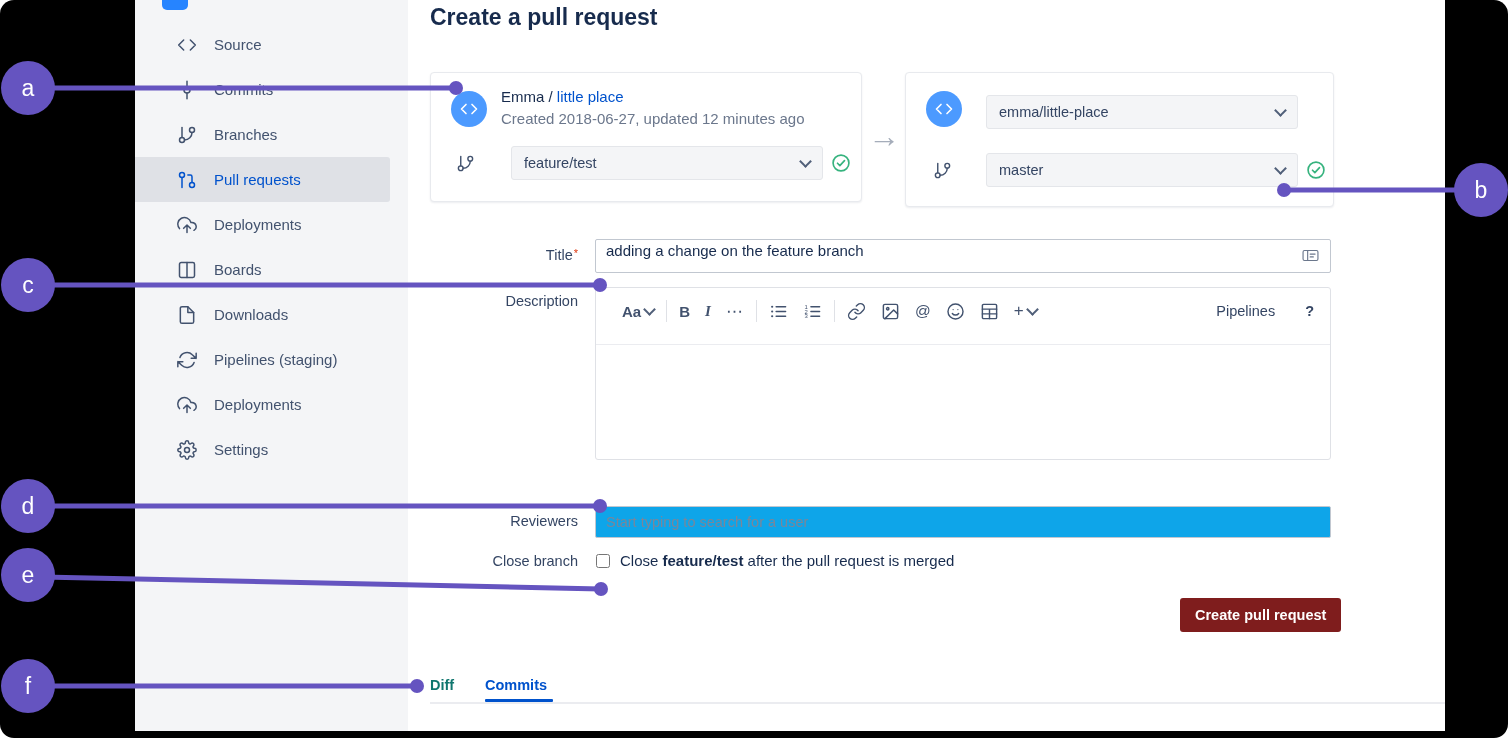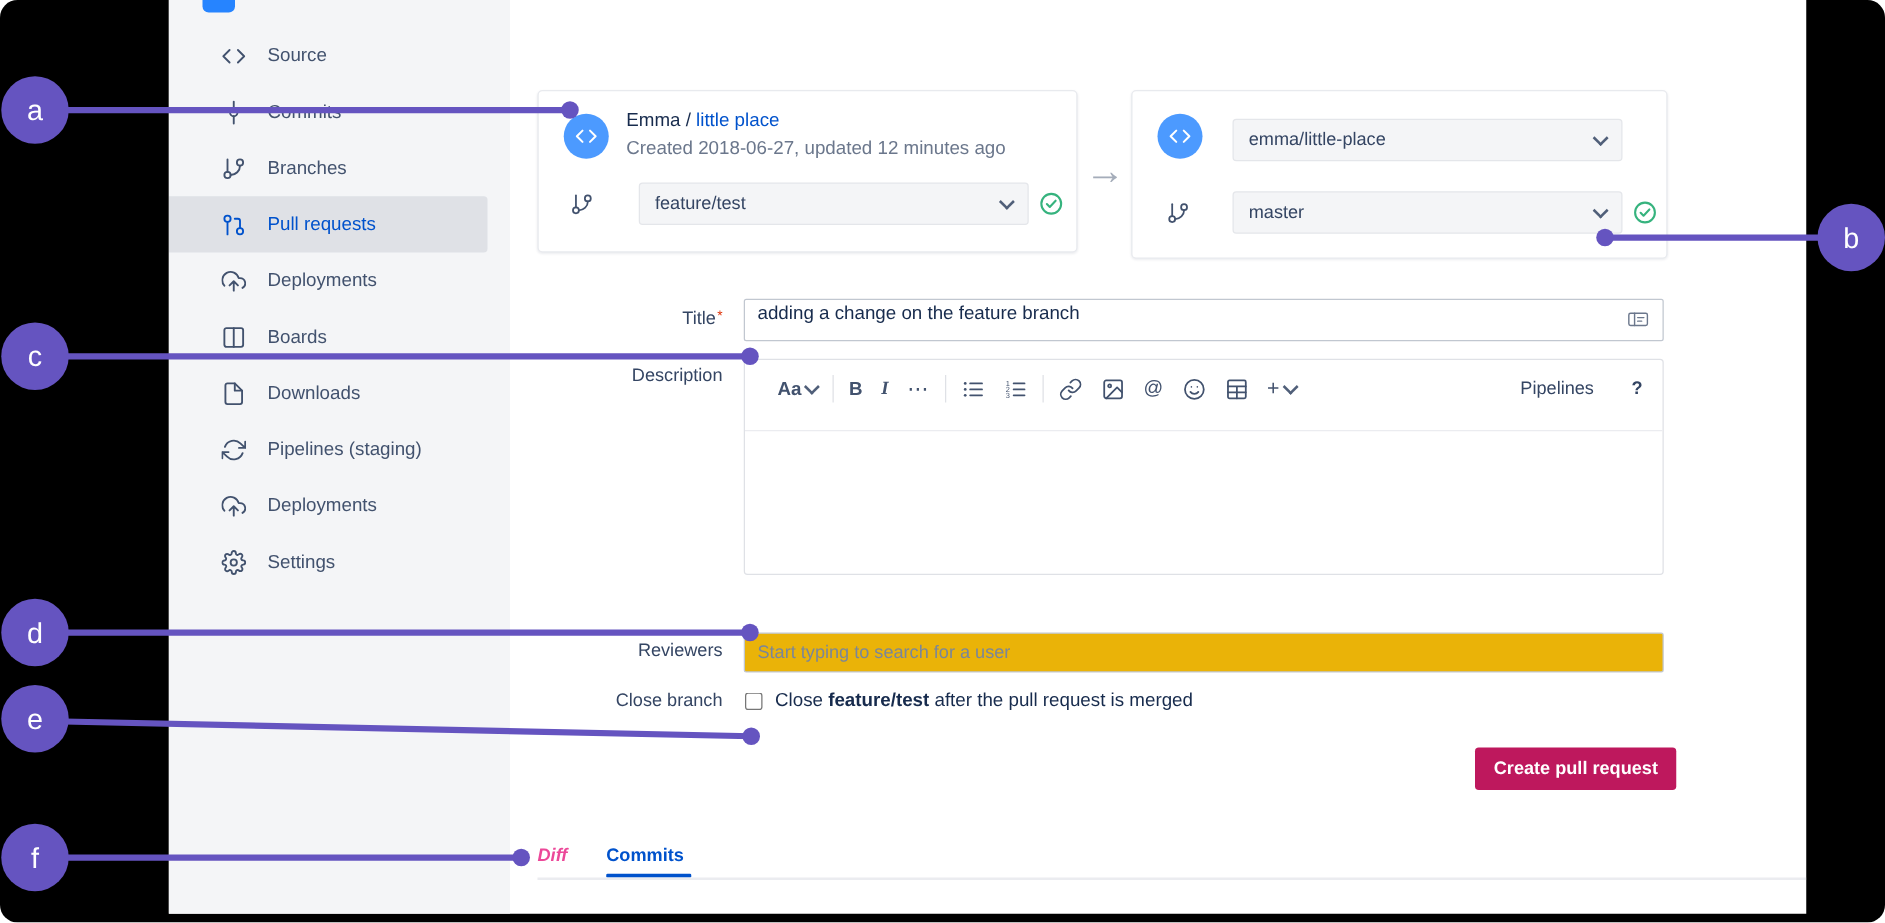--- a/index.html
+++ b/index.html
@@ -59,33 +59,33 @@
   .ed-italic{font-size:15px;font-style:italic;font-family:"Liberation Serif",serif;font-weight:600;}
   .ed-more{font-size:17px;letter-spacing:1px;}
   .ed-at{font-size:15.5px;}
   .ed-plus{font-size:17px;}
   .ed-spacer{flex:1;}
   .ed-feedback{font-size:14.5px;color:#344563;cursor:pointer;margin-right:30px;}
   .ed-help{font-size:14.5px;font-weight:700;color:#344563;cursor:pointer;}
   .ed-body{height:125px;cursor:text;}
 
   .reviewers-input{position:absolute;left:460px;top:506px;width:736px;height:32px;box-sizing:border-box;
-                   border:1px solid #C1C7D0;border-radius:2px;background:#eab308;font-size:14.5px;
+                   border:1px solid #C1C7D0;border-radius:2px;background:#0ea5e9;font-size:14.5px;
                    color:#172B4D;padding:0 10px;font-family:"Liberation Sans",sans-serif;}
   .reviewers-input::placeholder{color:#7A869A;}
   .close-row{position:absolute;left:461px;top:552px;display:flex;align-items:center;gap:10px;
              font-size:15px;color:#172B4D;}
   .close-row input{width:14px;height:14px;margin:0;accent-color:#0052CC;}
-  .submit-btn{position:absolute;left:1045px;top:598px;height:34px;padding:0 15px;background:#be185d;
+  .submit-btn{position:absolute;left:1045px;top:598px;height:34px;padding:0 15px;background:#7f1d1d;
               color:#fff;border:none;border-radius:3px;font-size:14.5px;font-weight:600;cursor:pointer;
               font-family:"Liberation Sans",sans-serif;}
 
   
   .tab{position:absolute;top:677px;font-size:14.5px;font-weight:600;cursor:pointer;}
-  .tab-diff{left:295px;color:#ec4899;font-style:italic;}
+  .tab-diff{left:295px;color:#0f766e;}
   .tab-commits{left:350px;color:#0052CC;}
   .tab-underline{position:absolute;left:350px;top:699px;width:68px;height:3px;background:#0052CC;border-radius:1px;}
   .tabs-divider{position:absolute;left:295px;right:0;top:702px;height:2px;background:#EBECF0;}
 
   
   .overlay{position:absolute;left:0;top:0;color:var(--accent,#6554C0);pointer-events:none;}
   .callout{position:absolute;width:54px;height:54px;border-radius:50%;background:var(--accent,#6554C0);
            color:#fff;font-size:23px;display:flex;align-items:center;justify-content:center;}
   .defs{position:absolute;width:0;height:0;overflow:hidden;}
 </style>
@@ -232,20 +232,21 @@
         </div>
         <div class="nav-item">
           <svg class="ic nav-ic">
               <use href="#i-gear"></use>
             </svg>
           <span>Settings</span>
         </div>
       </div>
     </div>
 
+    <div class="page-title">Create a pull request</div>
 
     <div class="card source">
       <div class="avatar">
         <svg class="ic" style="stroke-width:2.2" viewBox="0 0 24 24" width="18" height="18">
             <use href="#i-code"></use>
           </svg>
       </div>
       <div class="repo-line"><span>Emma / </span><span class="repo-link">little place</span></div>
       <div class="repo-meta">Created 2018-06-27, updated 12 minutes ago</div>
       <svg class="ic branch-ic" style="left:25px;top:81px" viewBox="0 0 24 24">

